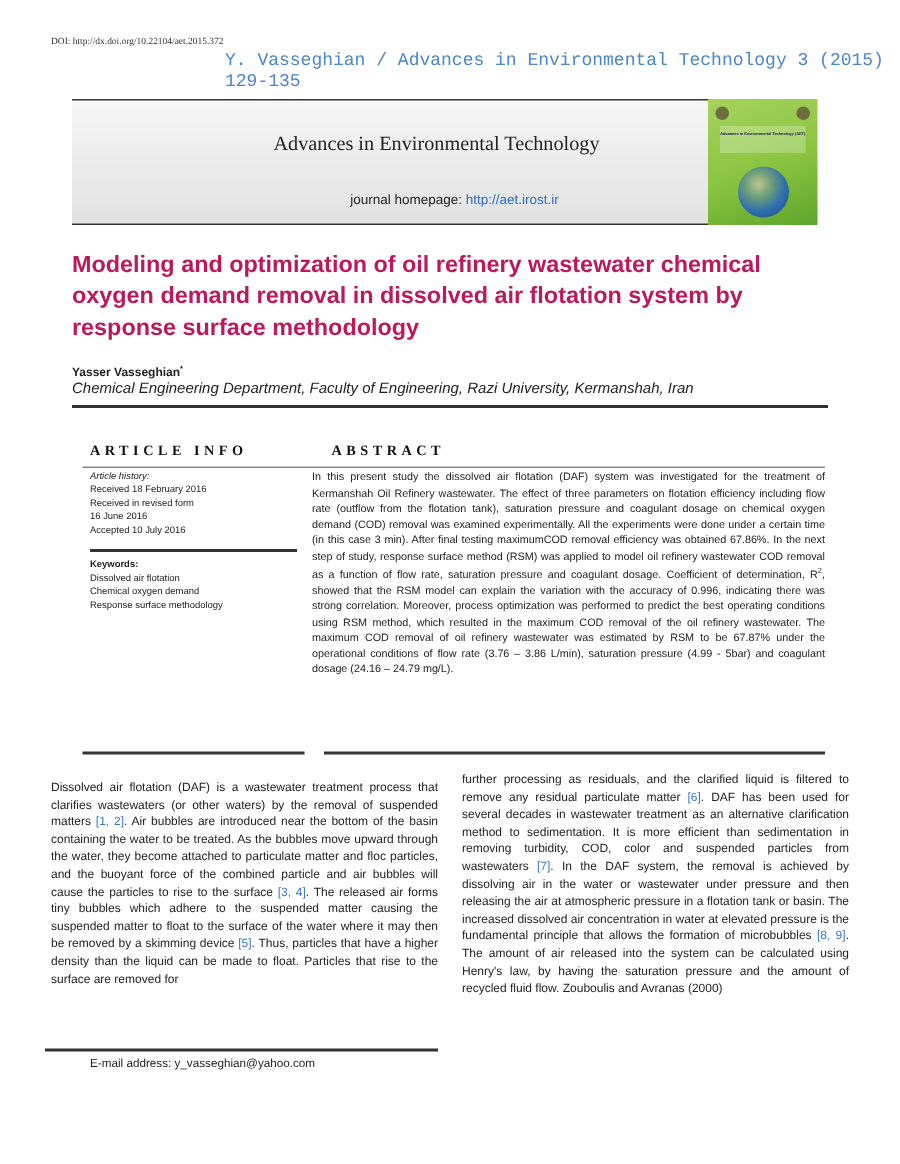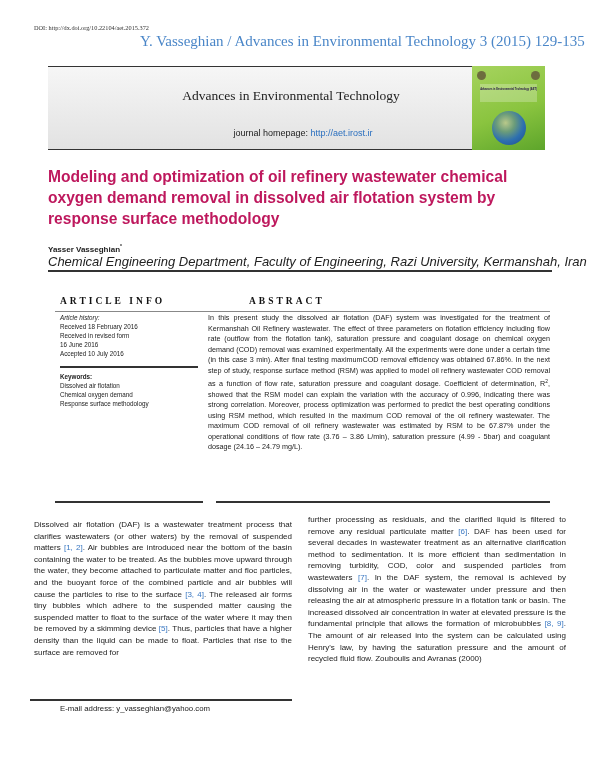--- a/index.html
+++ b/index.html
@@ -1,33 +1,33 @@
 <!DOCTYPE html>
 <html><head>
 <meta charset="utf-8">
 <style>
   html, body { margin:0; padding:0; }
   body { width:600px; height:776px; background:#ffffff; position:relative; overflow:hidden; font-family:"Liberation Sans", sans-serif; color:#1a1a1a; }
   .abs { position:absolute; }
   .doi { left:34px; top:24px; font-family:"Liberation Serif", serif; font-size:6.3px; color:#333; }
-  .running { left:140px; top:33px; font-family:Liberation Serif, serif; font-size:15px; color:#4a86c8; }
+  .running { left:150px; top:33px; font-family:Liberation Mono, monospace; font-size:12px; color:#4a86c8; }
   .band { left:48px; top:66px; width:424px; height:82px; border-top:1.5px solid #333; border-bottom:1.5px solid #333;
           background:linear-gradient(#f6f6f6, #e2e2e2); }
   .journal-name { left:48px; top:88px; width:486px; text-align:center; font-family:"Liberation Serif", serif; font-size:13.5px; color:#222; }
   .homepage { left:48px; top:128px; width:480px; text-align:center; font-size:9px; color:#222; padding-left:30px; box-sizing:border-box; }
   .homepage a { color:#2a6fbf; text-decoration:none; }
   .cover { left:472px; top:66px; width:73px; height:84px; background:linear-gradient(160deg,#a6d35e 0%,#8ac43f 55%,#5da52b 100%); overflow:hidden; }
   .cover .emb { position:absolute; top:5px; width:9px; height:9px; border-radius:50%; background:#6d6d3e; }
   .cover .tbox { position:absolute; left:8px; top:18px; width:57px; height:18px; background:rgba(255,255,255,0.25); font-size:2.6px; text-align:center; color:#214; line-height:5px; padding-top:3px; box-sizing:border-box; font-weight:bold; }
   .cover .globe { position:absolute; left:20px; top:45px; width:34px; height:34px; border-radius:50%;
        background:radial-gradient(circle at 40% 35%, #b9c98a 0%, #6b9c7a 30%, #2d6fb0 60%, #1c4a86 100%); }
   .title { left:48px; top:166px; width:500px; font-size:15.6px; font-weight:bold; line-height:21px; color:#be185d; }
   .author { left:48px; top:243px; font-size:8px; font-weight:bold; color:#222; }
   .author sup { font-size:5px; }
-  .affil { left:48px; top:254px; font-size:13px; font-style:italic; color:#222; }
+  .affil { left:48px; top:254px; font-size:10px; font-style:italic; color:#222; }
   .rule-thick { height:2px; background:#333; }
   .rule-thin { height:1px; background:#888; }
   .sec-head { font-family:"Liberation Serif", serif; font-weight:bold; font-size:9.5px; letter-spacing:3px; color:#111; }
   .small { font-size:6.3px; line-height:9px; color:#222; }
   .abstract { left:208px; top:313px; width:342px; font-size:7.2px; line-height:10.5px; text-align:justify; color:#222; }
   .body-col { font-size:8px; line-height:11.6px; text-align:justify; color:#222; }
   .ref { color:#3a78c2; }
   .intro-head { font-weight:bold; font-size:8px; }
   .footnote { font-size:7.8px; line-height:12px; color:#222; }
 </style>
@@ -65,21 +65,21 @@
 </div>
 <div class="abs rule-thick" style="left:60px; top:366px; width:138px;"></div>
 <div class="abs small" style="left:60px; top:372px;">
   <div style="font-weight:bold">Keywords:</div>
   <div>Dissolved air flotation</div>
   <div>Chemical oxygen demand</div>
   <div>Response surface methodology</div>
 </div>
 <div class="abs rule-thick" style="left:55px; top:501px; width:148px;"></div>
 
-<div class="abs sec-head" style="left:221px; top:296px;margin-left:28px;">ABSTRACT</div>
+<div class="abs sec-head" style="left:221px; top:296px;">ABSTRACT</div>
 <div class="abs abstract"><span>In this present study the dissolved air flotation (DAF) system was investigated for the treatment of Kermanshah Oil Refinery wastewater. The effect of three parameters on flotation efficiency including flow rate (outflow from the flotation tank), saturation pressure and coagulant dosage on chemical oxygen demand (COD) removal was examined experimentally. All the experiments were done under a certain time (in this case 3 min). After final testing maximumCOD removal efficiency was obtained 67.86%. In the next step of study, response surface method (RSM) was applied to model oil refinery wastewater COD removal as a function of flow rate, saturation pressure and coagulant dosage. Coefficient of determination, R</span><sup style="font-size:5px">2</sup><span>, showed that the RSM model can explain the variation with the accuracy of 0.996, indicating there was strong correlation. Moreover, process optimization was performed to predict the best operating conditions using RSM method, which resulted in the maximum COD removal of the oil refinery wastewater. The maximum COD removal of oil refinery wastewater was estimated by RSM to be 67.87% under the operational conditions of flow rate (3.76 – 3.86 L/min), saturation pressure (4.99 - 5bar) and coagulant dosage (24.16 – 24.79 mg/L).</span></div>
 <div class="abs rule-thick" style="left:216px; top:501px; width:334px;"></div>
 
 <div class="abs body-col" style="left:34px; top:519px; width:258px;">
   <span>Dissolved air flotation (DAF) is a wastewater treatment process that clarifies wastewaters (or other waters) by the removal of suspended matters </span><span class="ref">[1, 2]</span><span>. Air bubbles are introduced near the bottom of the basin containing the water to be treated. As the bubbles move upward through the water, they become attached to particulate matter and floc particles, and the buoyant force of the combined particle and air bubbles will cause the particles to rise to the surface </span><span class="ref">[3, 4]</span><span>. The released air forms tiny bubbles which adhere to the suspended matter causing the suspended matter to float to the surface of the water where it may then be removed by a skimming device </span><span class="ref">[5]</span><span>. Thus, particles that have a higher density than the liquid can be made to float. Particles that rise to the surface are removed for</span>
 </div>
 <div class="abs rule-thick" style="left:30px; top:699px; width:262px;"></div>
 <div class="abs footnote" style="left:60px; top:703px;">
   <div>E-mail address: y_vasseghian@yahoo.com</div>
 </div>

